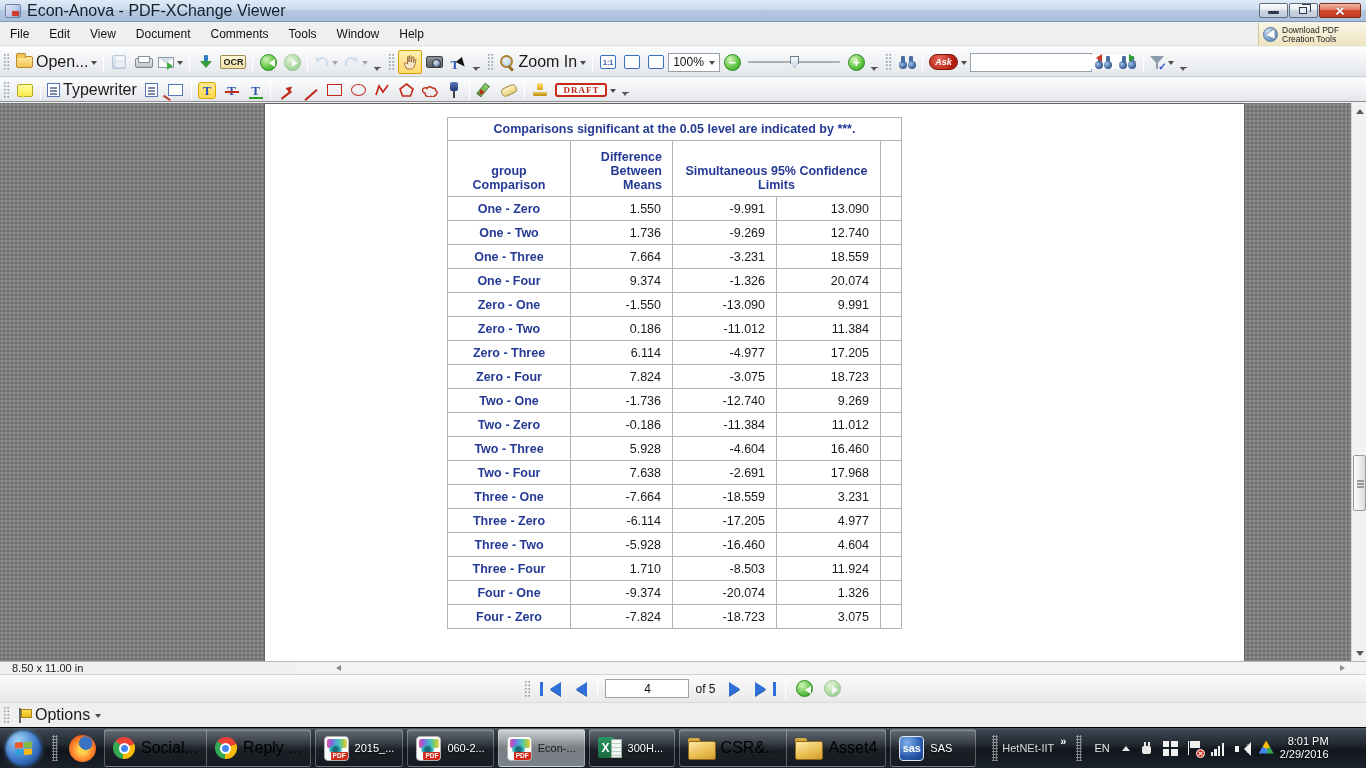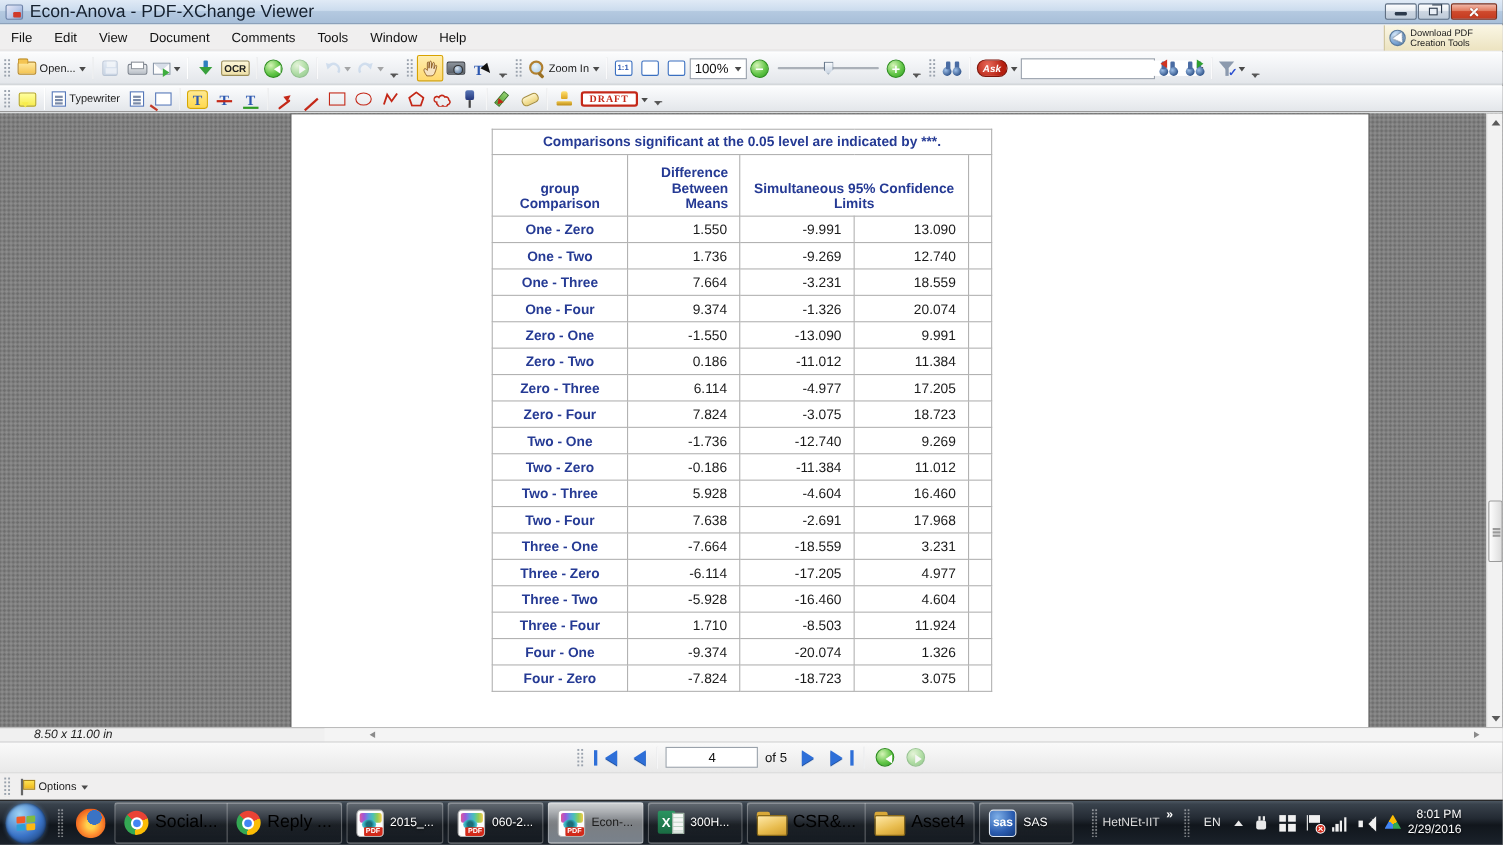--- a/index.html
+++ b/index.html
@@ -51,21 +51,21 @@
   .tb1 { top:47px; height:30px; }
   .tb2 { top:78px; height:24px; border-bottom:1px solid #8e8e8e; }
   .grip { width:7px; height:18px; margin:0 3px;
     background-image:radial-gradient(#9aa2ad 1px, transparent 1.2px); background-size:3.5px 3.5px; }
   .sep { width:1px; height:20px; background:#c6c9ce; border-right:1px solid #fff; margin:0 3px; }
   .tbtn { height:24px; min-width:24px; display:flex; align-items:center; justify-content:center;
     gap:3px; padding:0 3px; border-radius:2px; position:relative; }
   .tb2 .tbtn { height:21px; }
   .tbtn.disabled { opacity:.45; }
   .tbtn.active { background:linear-gradient(#ffeeb0,#ffd96e); border:1px solid #d8a200; }
-  .tlabel { font-size:10px; color:#1a1a1a;text-align:center; }
+  .tlabel { font-size:16px; color:#1a1a1a;text-align:center; }
   .caret { width:0; height:0; border:3.5px solid transparent; border-top:4px solid #4a4a4a; margin-top:4px; }
   .ovf { width:10px; height:16px; position:relative; margin:0 2px; align-self:flex-end; }
   .ovf::before { content:""; position:absolute; left:1px; bottom:8px; width:7px; height:1.5px; background:#555; }
   .ovf::after { content:""; position:absolute; left:1px; bottom:2px; width:0; height:0;
     border:3.5px solid transparent; border-top:4px solid #555; }
 
   
   .ic-folder { width:17px; height:12px; background:linear-gradient(#ffe9a0,#f4c452); border:1px solid #b98a28;
     border-radius:2px; position:relative; }
   .ic-folder::before { content:""; position:absolute; left:-1px; top:-4px; width:8px; height:4px;
@@ -209,21 +209,21 @@
   .tri-up { width:0;height:0;border:4px solid transparent;border-bottom:5px solid #5a5a5a; margin-bottom:3px;}
   .tri-dn { width:0;height:0;border:4px solid transparent;border-top:5px solid #5a5a5a; margin-top:3px;}
   .vthumb { position:absolute; left:1px; top:352px; width:13px; height:56px; border:1px solid #9a9a9a; border-radius:2px;
     background:linear-gradient(90deg,#fdfdfd,#dcdcdc); }
   .vthumb::after { content:""; position:absolute; left:3px; top:24px; width:7px; height:1.5px; background:#9a9a9a;
     box-shadow:0 3px 0 #9a9a9a, 0 6px 0 #9a9a9a; }
 
   
   .statusrow { position:absolute; left:0; top:661px; width:1366px; height:13px; background:#f0f0f0;
     border-top:1px solid #b5b5b5; display:flex; align-items:center; }
-  .pgsize { font-size:11px; color:#222; padding-left:31px; width:295px;font-style:italic; }
+  .pgsize { font-size:11px; color:#222; padding-left:12px; width:295px; }
   .hscroll { position:relative; flex:1; height:13px; background:#f4f4f4; }
   .harrow-l { position:absolute; left:38px; top:3px; width:0; height:0; border:3.5px solid transparent;
     border-right:5px solid #8a8a8a; }
   .harrow-r { position:absolute; right:18px; top:3px; width:0; height:0; border:3.5px solid transparent;
     border-left:5px solid #8a8a8a; }
 
   
   .pagenav { position:absolute; left:0; top:674px; width:1366px; height:28px;
     background:linear-gradient(#fafafa,#e9e9e9); border-top:1px solid #d2d2d2;
     display:flex; align-items:center; justify-content:center; gap:4px; }

